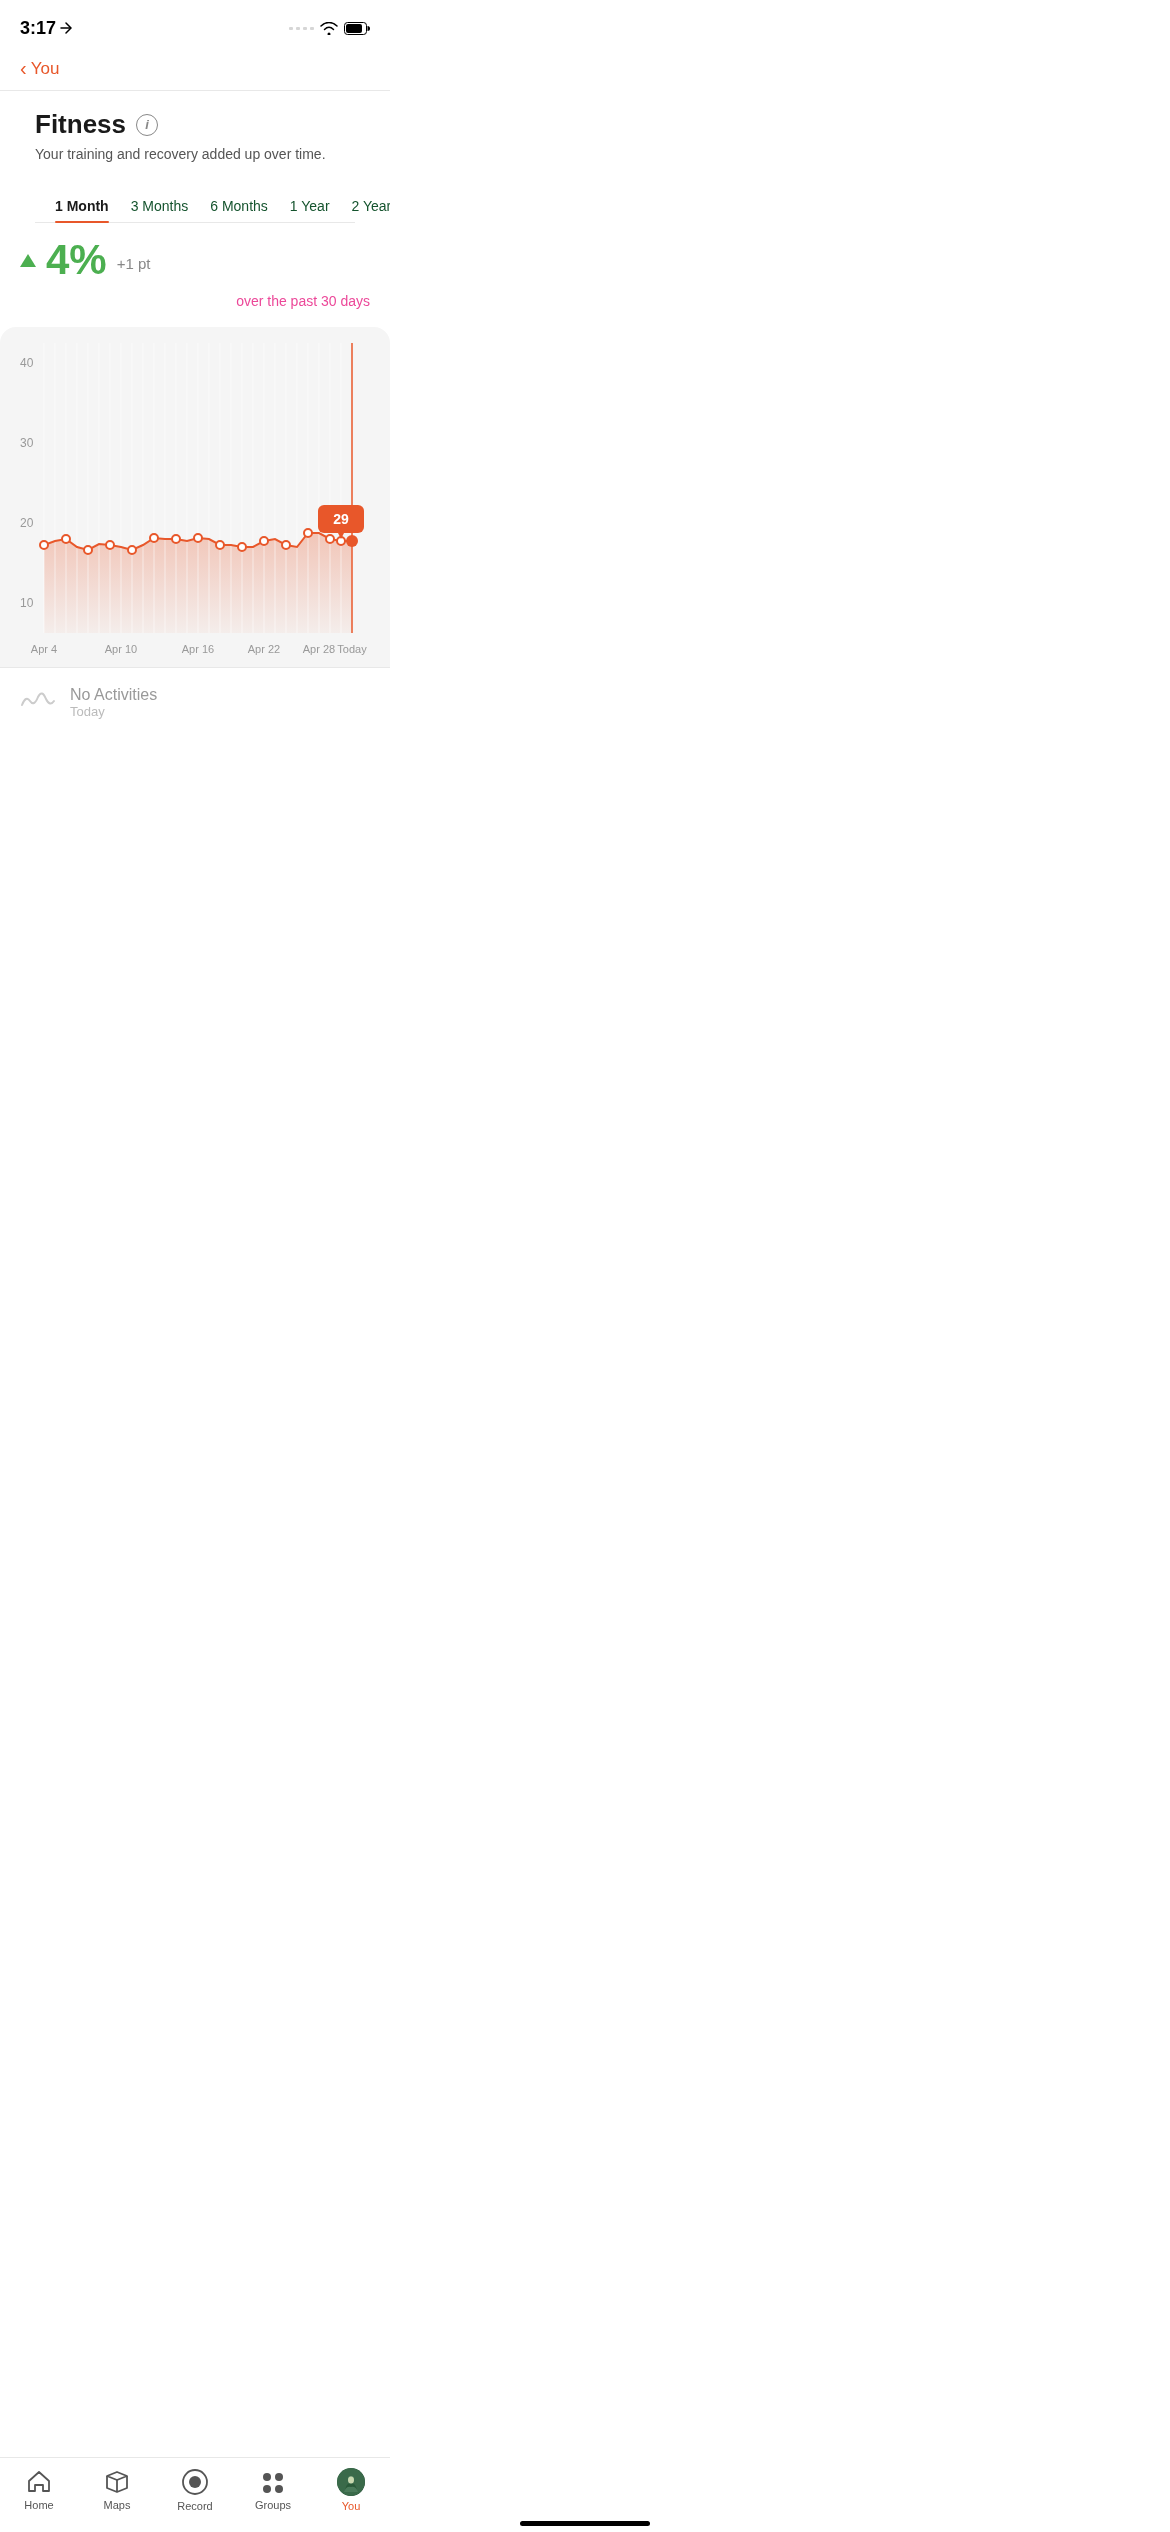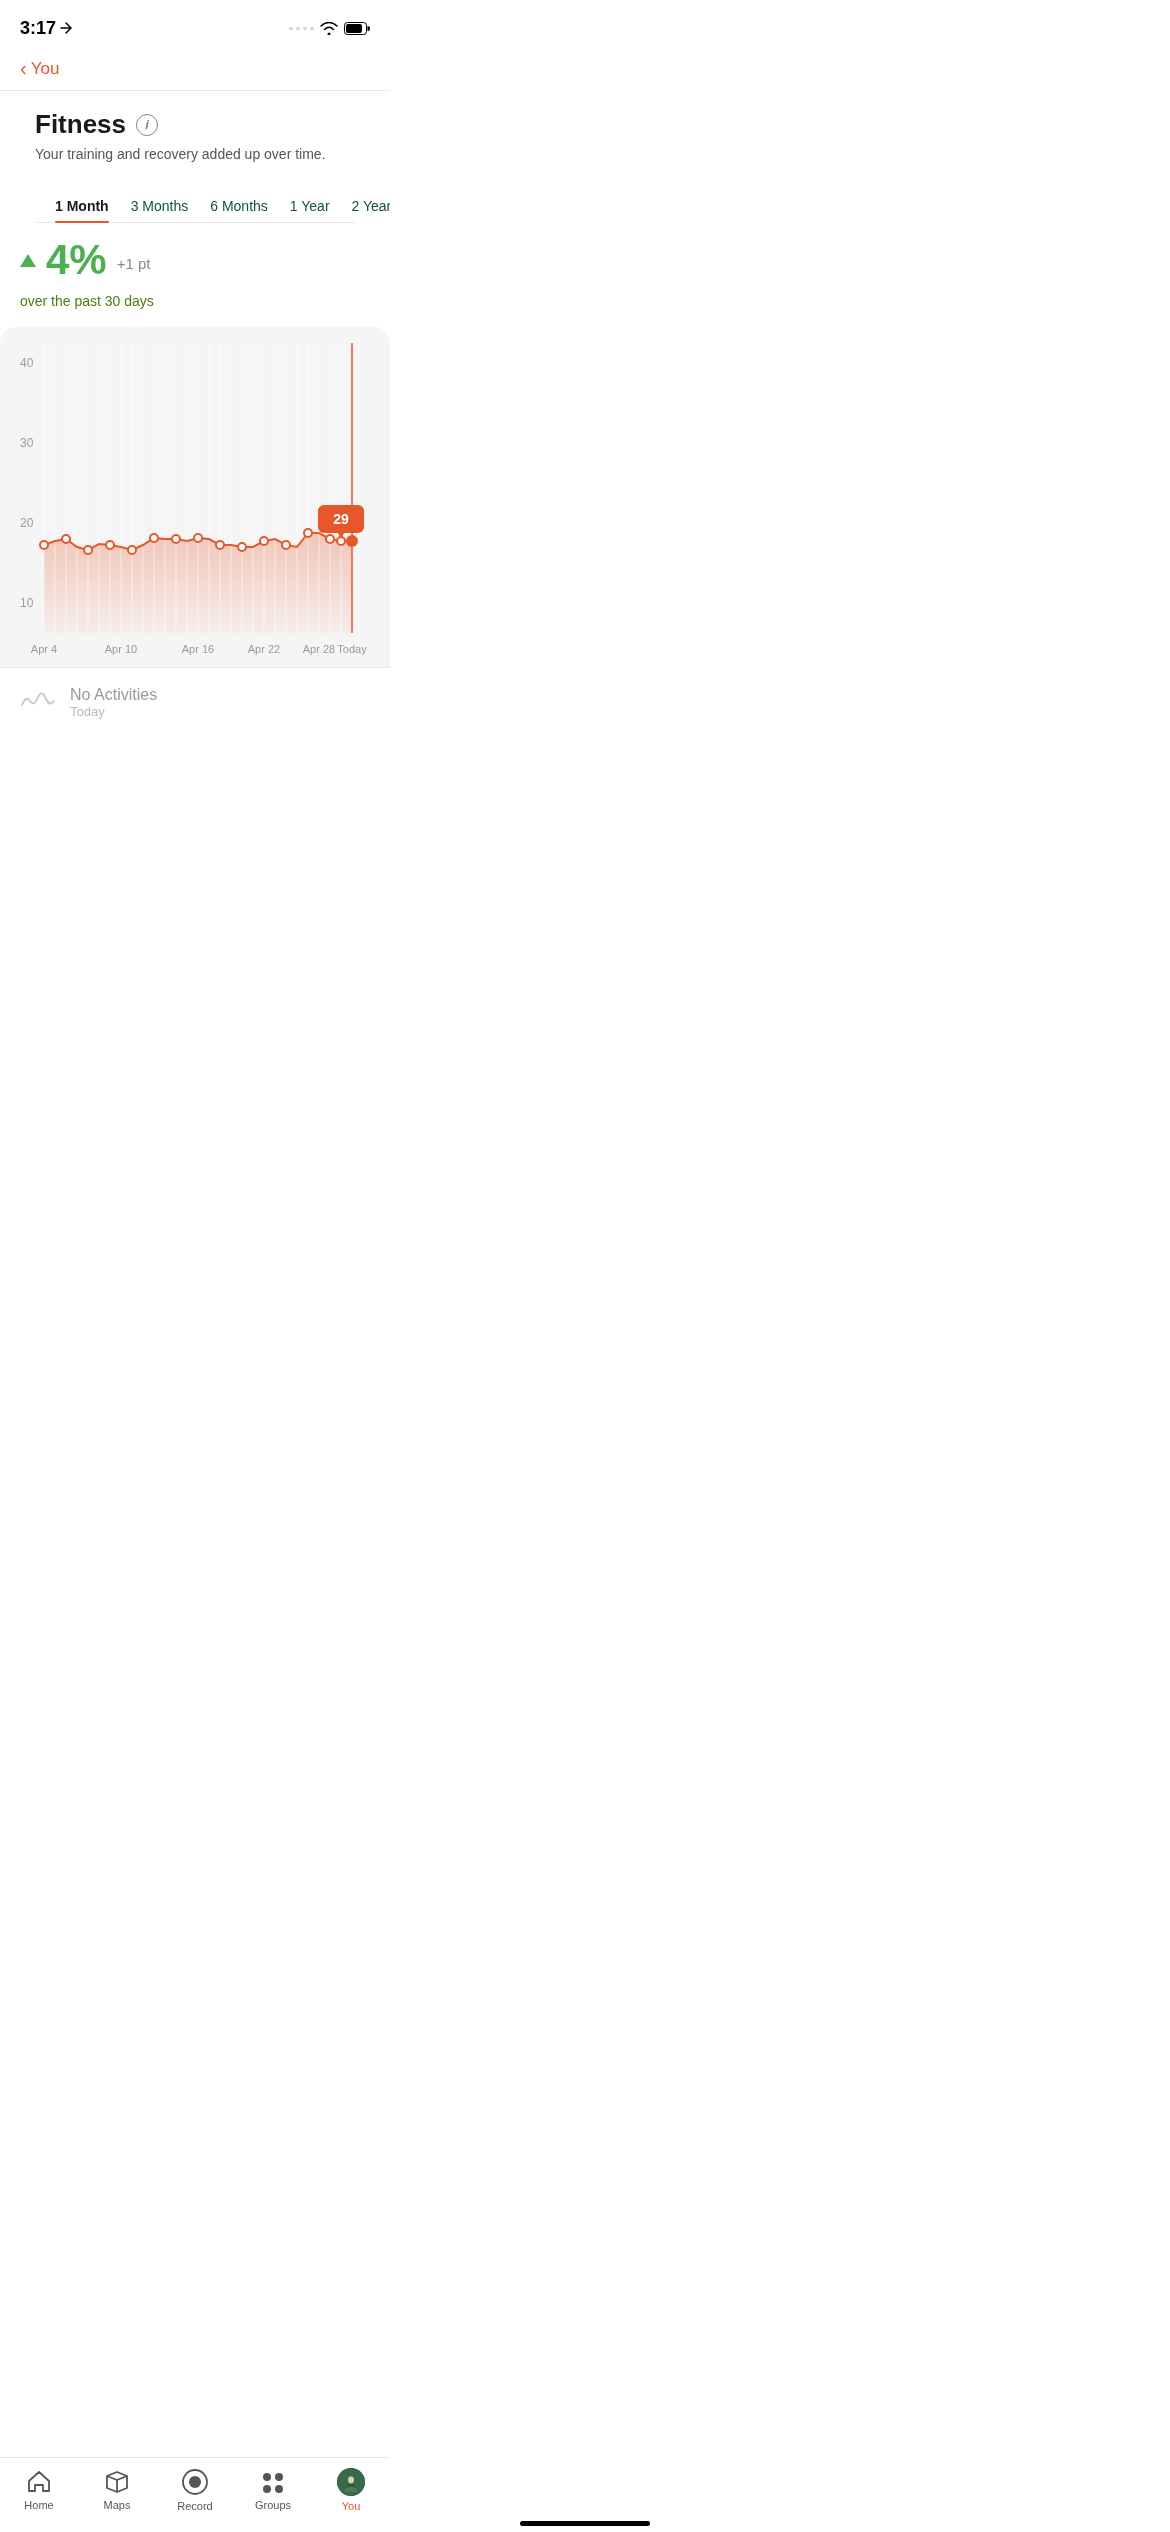--- a/index.html
+++ b/index.html
@@ -146,22 +146,23 @@
       color: #4CAF50;
       line-height: 1;
     }
     .pts-badge {
       font-size: 15px;
       color: #888;
       margin-top: 6px;
     }
     .over-text {
       font-size: 14px;
-      color: #4d7c0f;
+      color: #ec4899;
       margin-top: 12px;
+      text-align: right;
     }
 
     
     .chart-container {
       background: #f5f5f5;
       margin: 10px 0 0;
       padding: 16px 16px 0;
       border-radius: 16px 16px 0 0;
       position: relative;
     }

